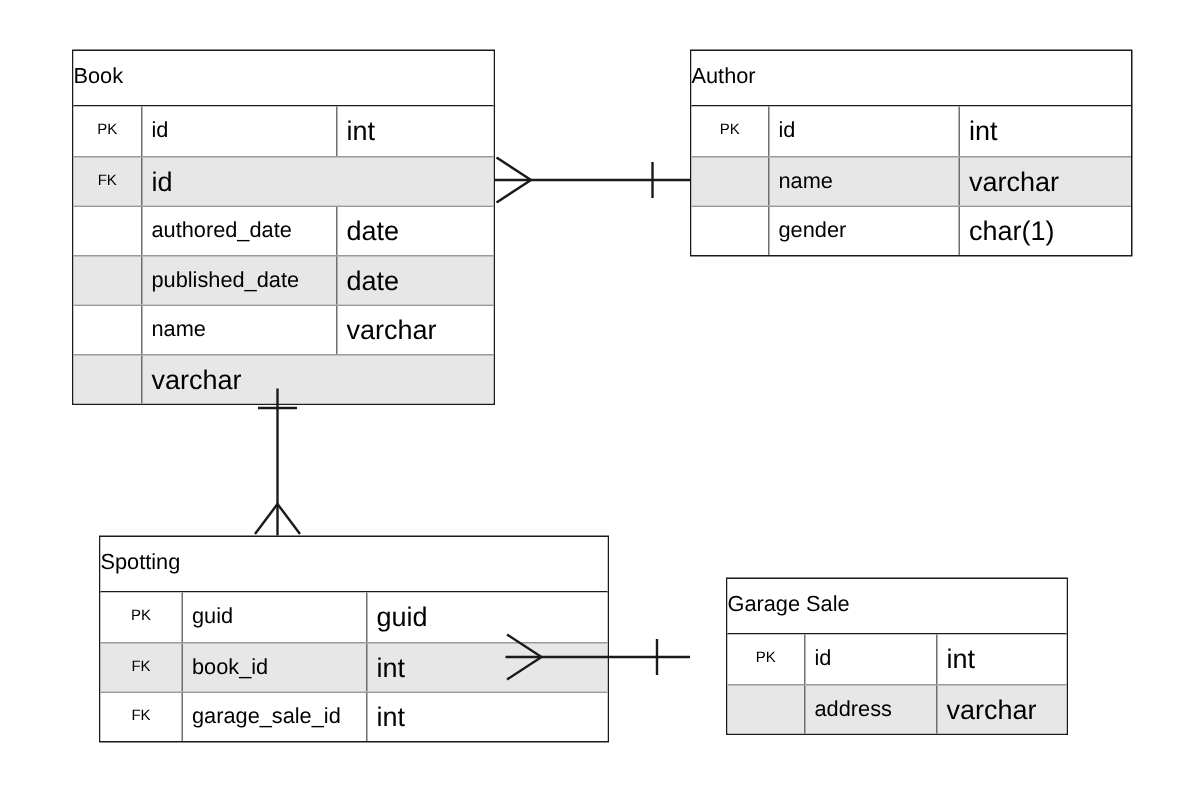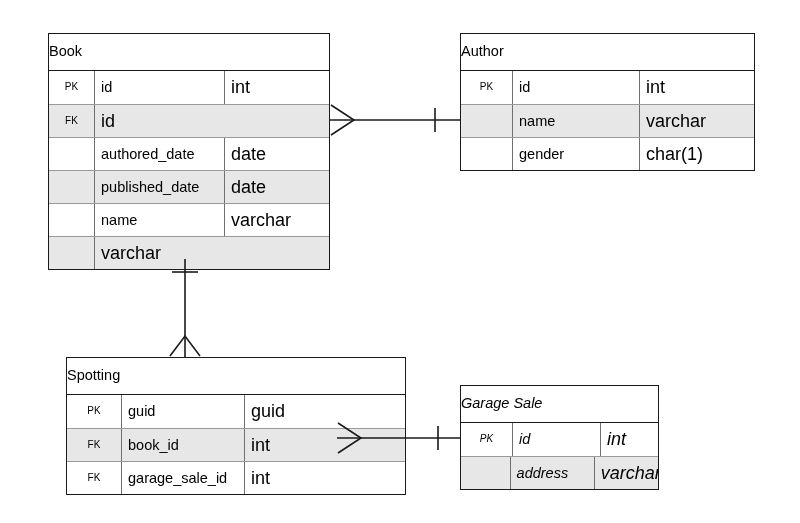--- a/index.html
+++ b/index.html
@@ -160,21 +160,21 @@
       <div class="cell-name" style="width:123px;">book_id</div>
       <div class="cell-type">int</div>
     </div>
     <div class="attr-row">
       <div class="cell-key" style="width:55px;">FK</div>
       <div class="cell-name" style="width:123px;">garage_sale_id</div>
       <div class="cell-type">int</div>
     </div>
   </div>
 
-  <div class="entity" style="left:460px; top:385px; width:199px;font-style:italic;">
+  <div class="entity" style="left:484px; top:385px; width:228px;">
     <div class="entity-title">Garage Sale</div>
     <div class="attr-row">
       <div class="cell-key" style="width:52px;">PK</div>
       <div class="cell-name" style="width:88px;">id</div>
       <div class="cell-type">int</div>
     </div>
     <div class="attr-row shaded">
       <div class="cell-key" style="width:52px;"></div>
       <div class="cell-name" style="width:88px;">address</div>
       <div class="cell-type">varchar</div>

